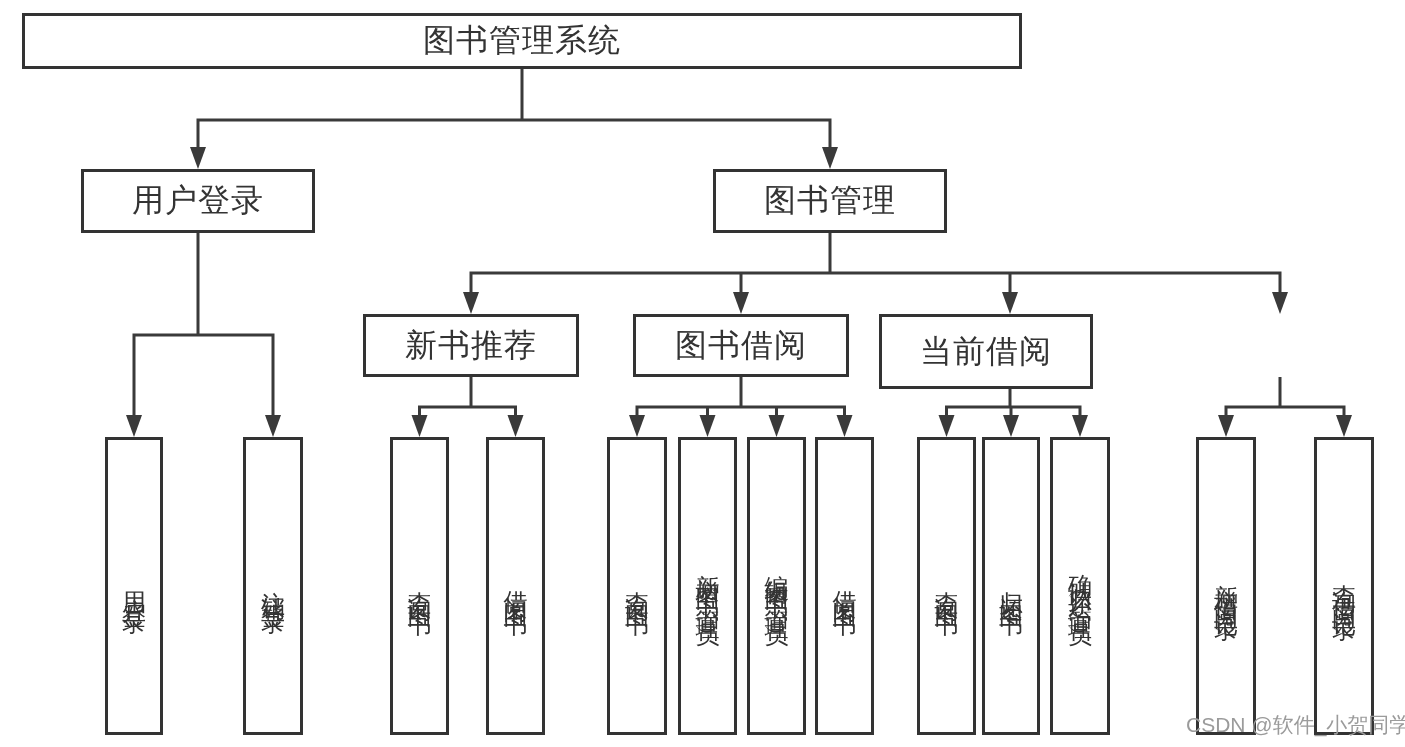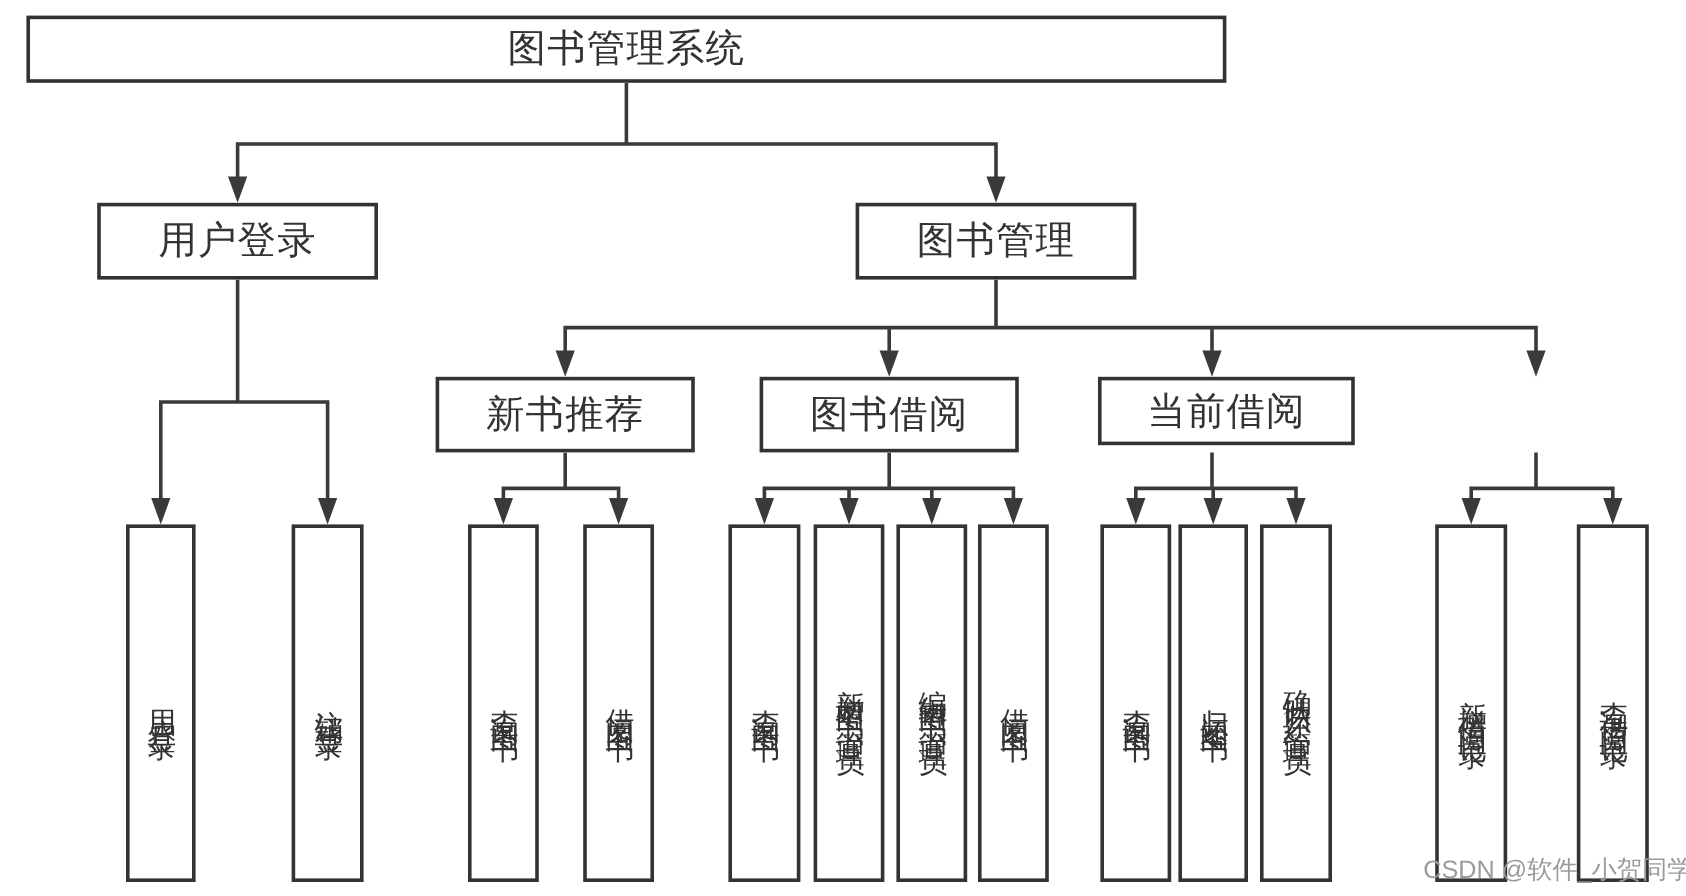--- a/index.html
+++ b/index.html
@@ -54,21 +54,21 @@
     line-height: 1;
   }
   
   .n-root  { left: 22px;   top: 13px;  width: 1000px; height: 56px; }
   
   .n-login { left: 81px;   top: 169px; width: 234px;  height: 64px; }
   .n-mgmt  { left: 713px;  top: 169px; width: 234px;  height: 64px; }
   
   .n-l3-0  { left: 363px;  top: 314px; width: 216px;  height: 63px; }
   .n-l3-1  { left: 633px;  top: 314px; width: 216px;  height: 63px; }
-  .n-l3-2  { left: 915px;  top: 314px; width: 214px;  height: 57px; }
+  .n-l3-2  { left: 879px;  top: 314px; width: 214px;  height: 75px; }
   .n-l3-3  { left: 1173px; top: 314px; width: 214px;  height: 63px; }
   
   .leaf    { top: 437px; height: 298px; }
   .n-lf-a0 { left: 105px;  width: 58px; }
   .n-lf-a1 { left: 243px;  width: 60px; }
   .n-lf-b0 { left: 390px;  width: 59px; }
   .n-lf-b1 { left: 486px;  width: 59px; }
   .n-lf-c0 { left: 607px;  width: 60px; }
   .n-lf-c1 { left: 678px;  width: 59px; }
   .n-lf-c2 { left: 747px;  width: 59px; }

